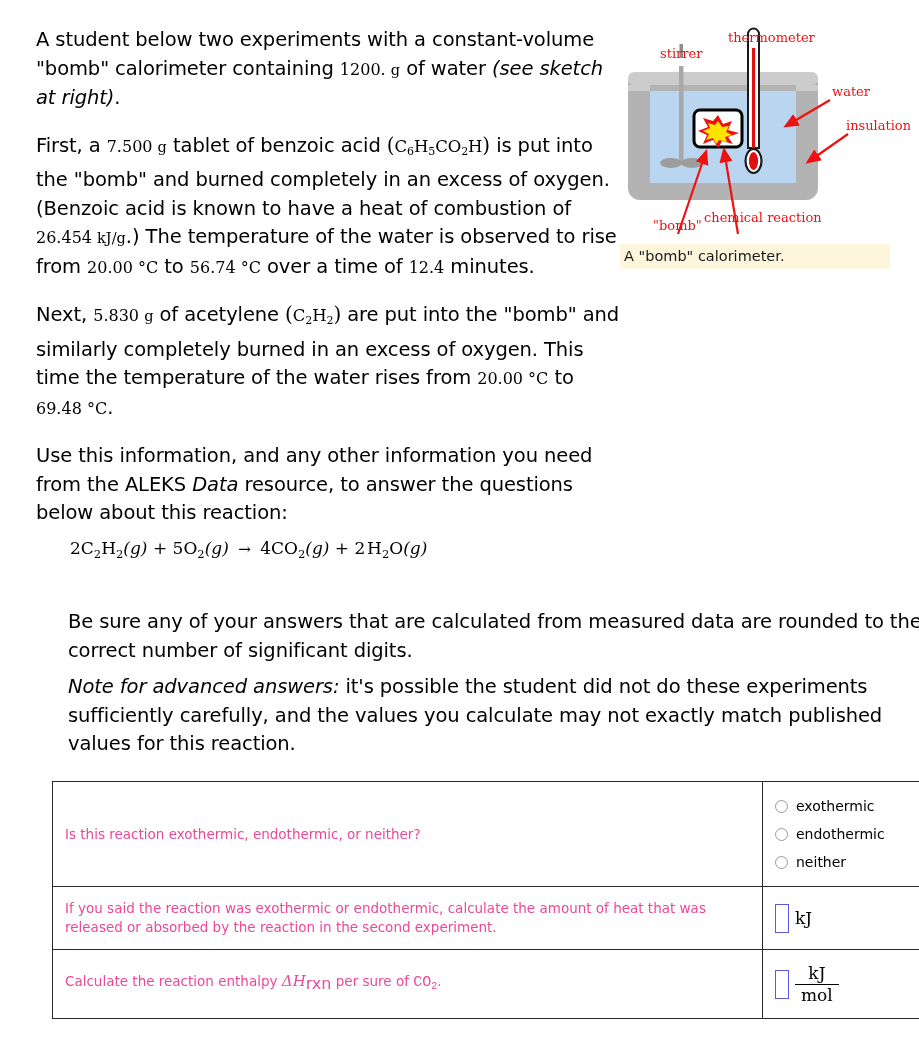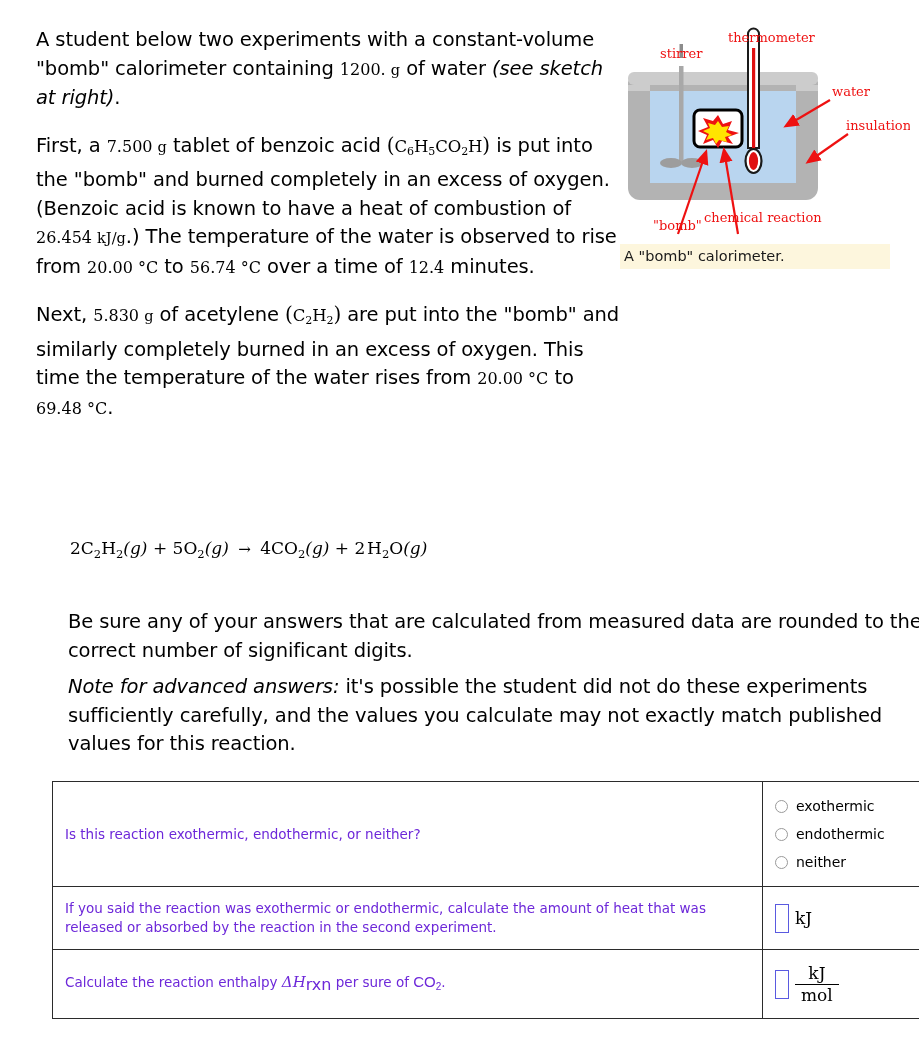--- a/index.html
+++ b/index.html
@@ -117,21 +117,21 @@
   }
   .qtable td {
     border: 1px solid #2b2b2b;
     vertical-align: middle;
     padding: 10px 12px;
   }
   .qtable td.prompt {
     width: 685px;
     font-size: 13.5px;
     line-height: 19px;
-    color: #6d28d9;
+    color: #ec4899;
   }
   .qtable td.answer {
     width: 156px;
     padding: 8px 12px;
   }
   .row1 .prompt { height: 84px; }
   .row2 .prompt { height: 42px; margin-left: 28px; }
   .row3 .prompt { height: 48px; }
 
   .radio-line {
@@ -182,37 +182,38 @@
     font-style: italic;
     font-size: 15px;
   }
   .mathsub {
     font-family: "DejaVu Sans", sans-serif;
     font-style: normal;
     font-size: 16px;
     vertical-align: -3px;
   }
   .mathup {
-    font-family: Liberation Sans, sans-serif;
+    font-family: Liberation Mono, monospace;
     font-style: normal;
     font-size: 15px;
   }
   .mathup sub { font-size: 10px; vertical-align: -3px; }
 </style>
 </head>
 <body>
 
 <div class="prose">
 
   <p class="para"><span>A student below two experiments with a constant-volume "bomb" calorimeter containing </span><span class="q"><span>1200.</span>&nbsp;<span class="u">g</span></span><span> of water </span><span class="em">(see sketch at right)</span><span>.</span></p>
 
   <p class="para"><span>First, a </span><span class="q"><span>7.500</span>&nbsp;<span class="u">g</span></span><span> tablet of benzoic acid </span><span class="paren">(</span><span class="chem">C<sub>6</sub>H<sub>5</sub>CO<sub>2</sub>H</span><span class="paren">)</span><span> is put into the "bomb" and burned completely in an excess of oxygen. (Benzoic acid is known to have a heat of combustion of </span><span class="q"><span>26.454</span>&nbsp;<span class="u">kJ/g</span></span><span>.) The temperature of the water is observed to rise from </span><span class="q">20.00 °C</span><span> to </span><span class="q">56.74 °C</span><span> over a time of </span><span class="q">12.4</span><span> minutes.</span></p>
 
   <p class="para"><span>Next, </span><span class="q"><span>5.830</span>&nbsp;<span class="u">g</span></span><span> of acetylene </span><span class="paren">(</span><span class="chem">C<sub>2</sub>H<sub>2</sub></span><span class="paren">)</span><span> are put into the "bomb" and similarly completely burned in an excess of oxygen. This time the temperature of the water rises from </span><span class="q">20.00 °C</span><span> to </span><span class="q">69.48 °C</span><span>.</span></p>
 
+  <p class="para"><span>Use this information, and any other information you need from the ALEKS </span><span class="em">Data</span><span> resource, to answer the questions below about this reaction:</span></p>
 </div>
 
 <div class="equation">
   <span>2</span><span>C<sub>2</sub>H<sub>2</sub></span><span class="st">(g)</span>
   <span>+</span>
   <span>5</span><span>O<sub>2</sub></span><span class="st">(g)</span>
   <span class="arrow">→</span>
   <span>4</span><span>CO<sub>2</sub></span><span class="st">(g)</span>
   <span>+</span>
   <span>2</span> <span>H<sub>2</sub>O</span><span class="st">(g)</span>

